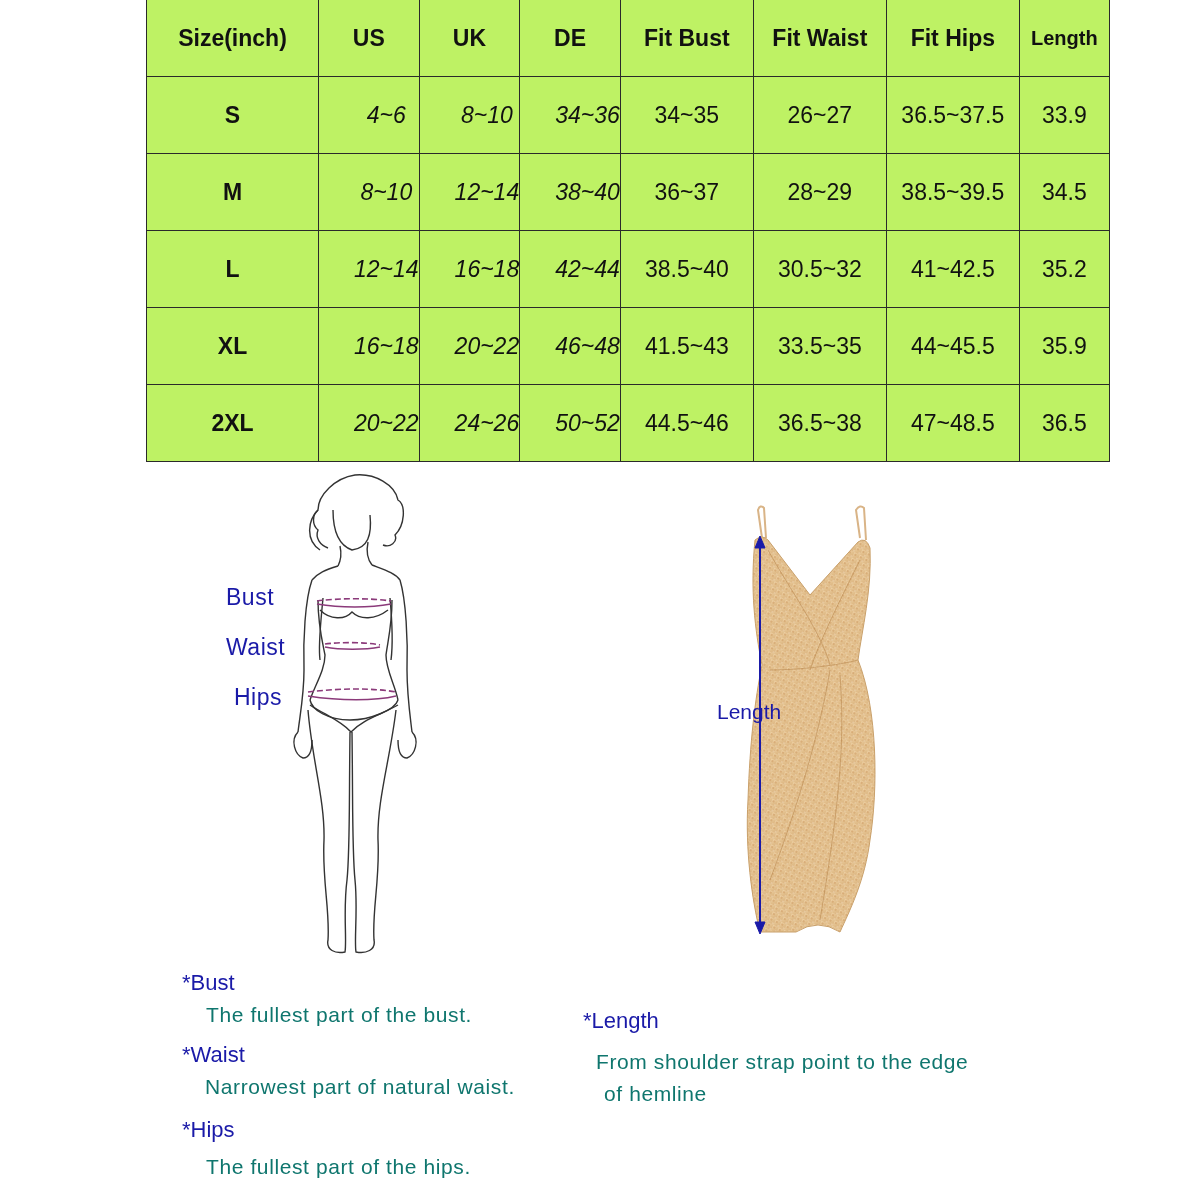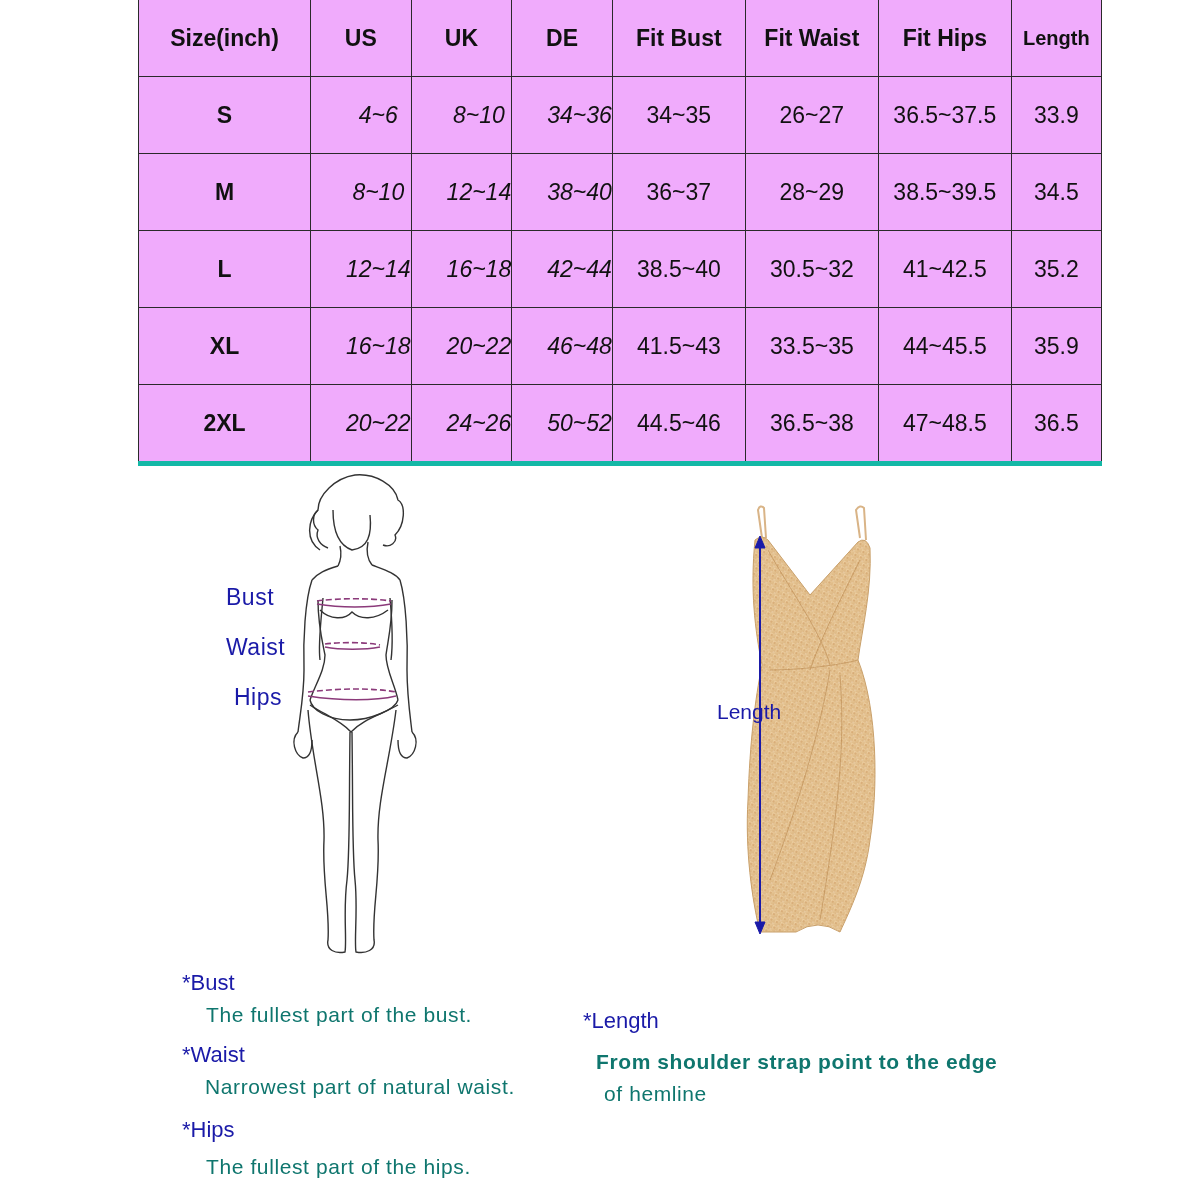--- a/index.html
+++ b/index.html
@@ -1,23 +1,23 @@
 <!DOCTYPE html>
 <html><head>
 <meta charset="utf-8">
 <style>
   html, body { margin: 0; padding: 0; background: #ffffff; }
   body { width: 1200px; height: 1200px; position: relative; overflow: hidden; font-family: "Liberation Sans", sans-serif; }
 
   
   .size-table {
-    position: absolute; left: 138px; top: 0;
+    position: absolute; left: 146px; top: 0;
     border-collapse: collapse;
-    background: #f0abfc;
-    border-bottom: 5px solid #14b8a6;
+    background: #bef264;
+    border-bottom: 1px solid #14b8a6;
   }
   .size-table td, .size-table th {
     border: 1.5px solid #2a2a2a;
     height: 76px;
     padding: 0;
     text-align: center;
     vertical-align: middle;
     color: #111;
     font-size: 23px;
   }
@@ -210,14 +210,14 @@
 <div class="note-title" style="left:182px; top:970px;">*Bust</div>
 <div class="note-text" style="left:206px; top:1003px;">The fullest part of the bust.</div>
 
 <div class="note-title" style="left:182px; top:1042px;">*Waist</div>
 <div class="note-text" style="left:205px; top:1075px;">Narrowest part of natural waist.</div>
 
 <div class="note-title" style="left:182px; top:1117px;">*Hips</div>
 <div class="note-text" style="left:206px; top:1155px;">The fullest part of the hips.</div>
 
 <div class="note-title" style="left:583px; top:1008px;">*Length</div>
-<div class="note-text" style="left:596px; top:1050px;font-weight:bold;">From shoulder strap point to the edge</div>
+<div class="note-text" style="left:596px; top:1050px;">From shoulder strap point to the edge</div>
 <div class="note-text" style="left:604px; top:1082px;">of hemline</div>
 
 </body></html>

